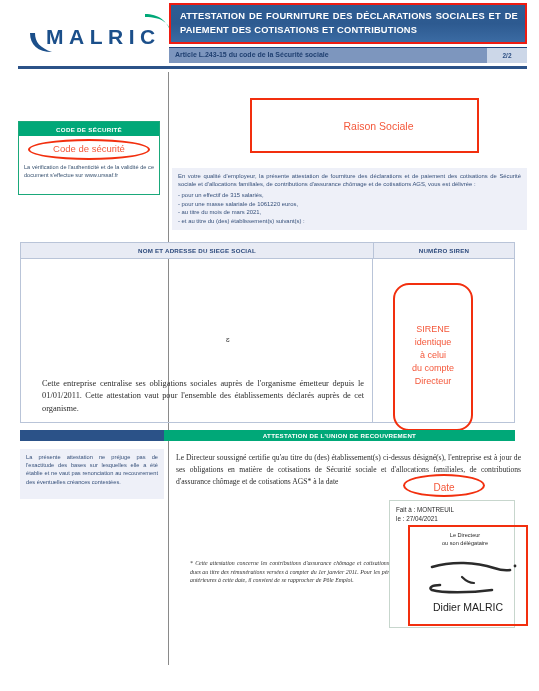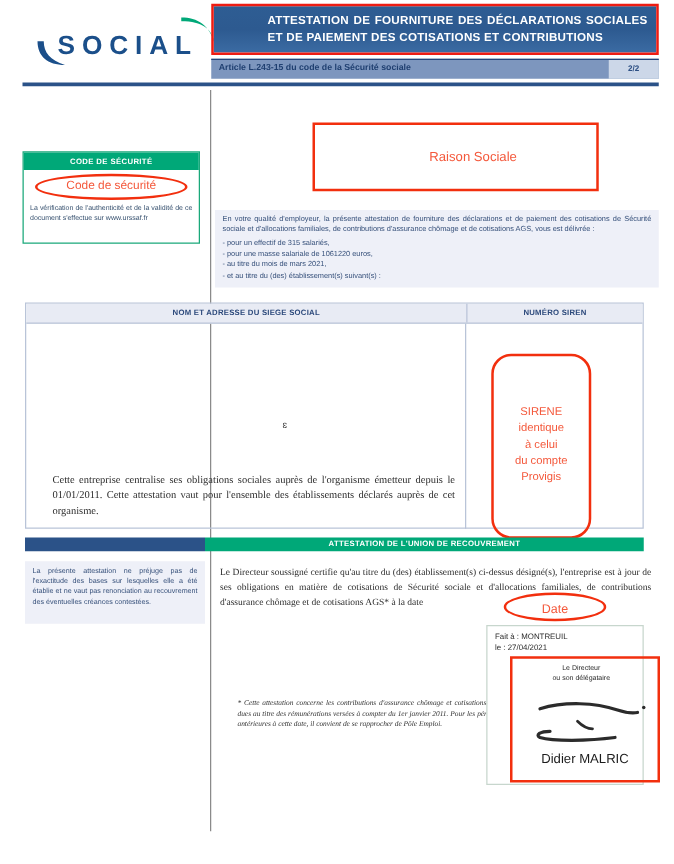--- a/index.html
+++ b/index.html
@@ -58,21 +58,20 @@
     position: absolute;
     left: 9px; top: 5px;
     right: 7px;
     color: #ffffff;
     font-size: 9.3px;
     font-weight: 700;
     line-height: 13.5px;
     text-align: justify;
     text-align-last: left;
     letter-spacing: 0.2px;
-    margin-left: 34px;
   }
   #subtitle-bar {
     position: absolute;
     left: 169px; top: 47px;
     width: 358px; height: 15px;
     background: #7d96be;
     border-top: 1px solid #23457a;
   }
   #subtitle-text {
     position: absolute;
@@ -389,21 +388,21 @@
 </style>
 </head>
 <body>
 
 <div id="header-zone">
 
   <div id="logo-block">
     <svg id="logo-swoosh-blue" viewBox="0 0 26 22">
       <path d="M2 1 C 2 13, 10 20, 24 20 C 12 16, 7 10, 7 1 Z" fill="#1b4f8a"></path>
     </svg>
-    <div id="logo-word">SOCIAL</div>
+    <div id="logo-word">MALRIC</div>
     <svg id="logo-swoosh-green" viewBox="0 0 32 26">
       <path d="M1 2 C 14 2, 24 8, 28 24 C 26 11, 18 5, 1 5 Z" fill="#00a878"></path>
     </svg>
   </div>
 
   <div id="title-bar">
     <div id="title-text">ATTESTATION DE FOURNITURE DES DÉCLARATIONS SOCIALES ET DE PAIEMENT DES COTISATIONS ET CONTRIBUTIONS</div>
   </div>
 
   <div id="subtitle-bar">
@@ -451,21 +450,21 @@
       <div id="cell-artifact">ɛ</div>
       <div id="centralise-text">Cette entreprise centralise ses obligations sociales auprès de l'organisme émetteur depuis le 01/01/2011. Cette attestation vaut pour l'ensemble des établissements déclarés auprès de cet organisme.</div>
     </div>
     <div id="td-siren">
       <div id="siren-annotation">
         <div id="siren-annotation-text">
             <div>SIRENE</div>
             <div>identique</div>
             <div>à celui</div>
             <div>du compte</div>
-            <div>Provigis</div>
+            <div>Directeur</div>
           </div>
       </div>
     </div>
   </div>
 </div>
 
 <div id="section-banner">
   <div id="banner-left"></div>
   <div id="banner-right">
     <span id="banner-right-text">ATTESTATION DE L'UNION DE RECOUVREMENT</span>

